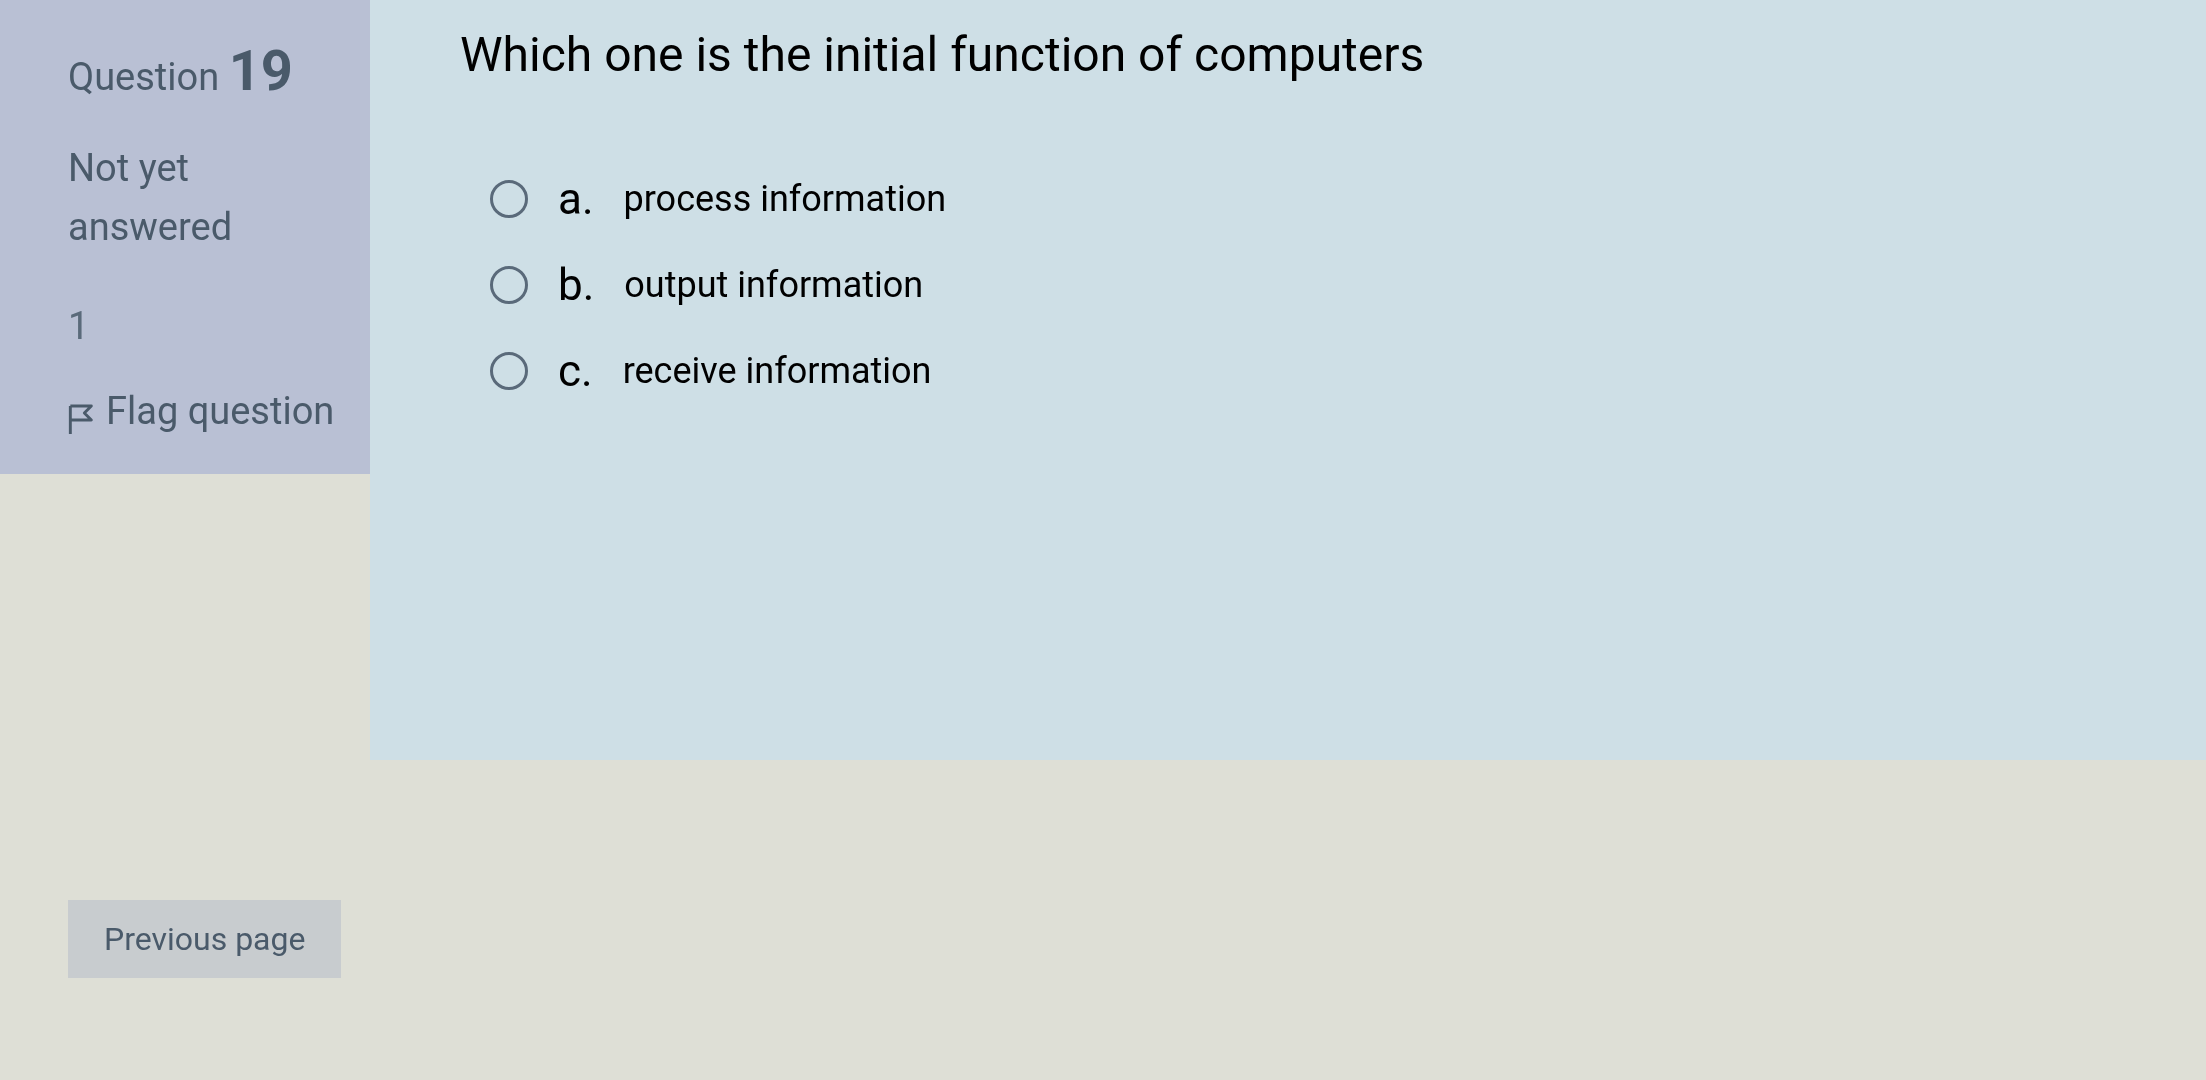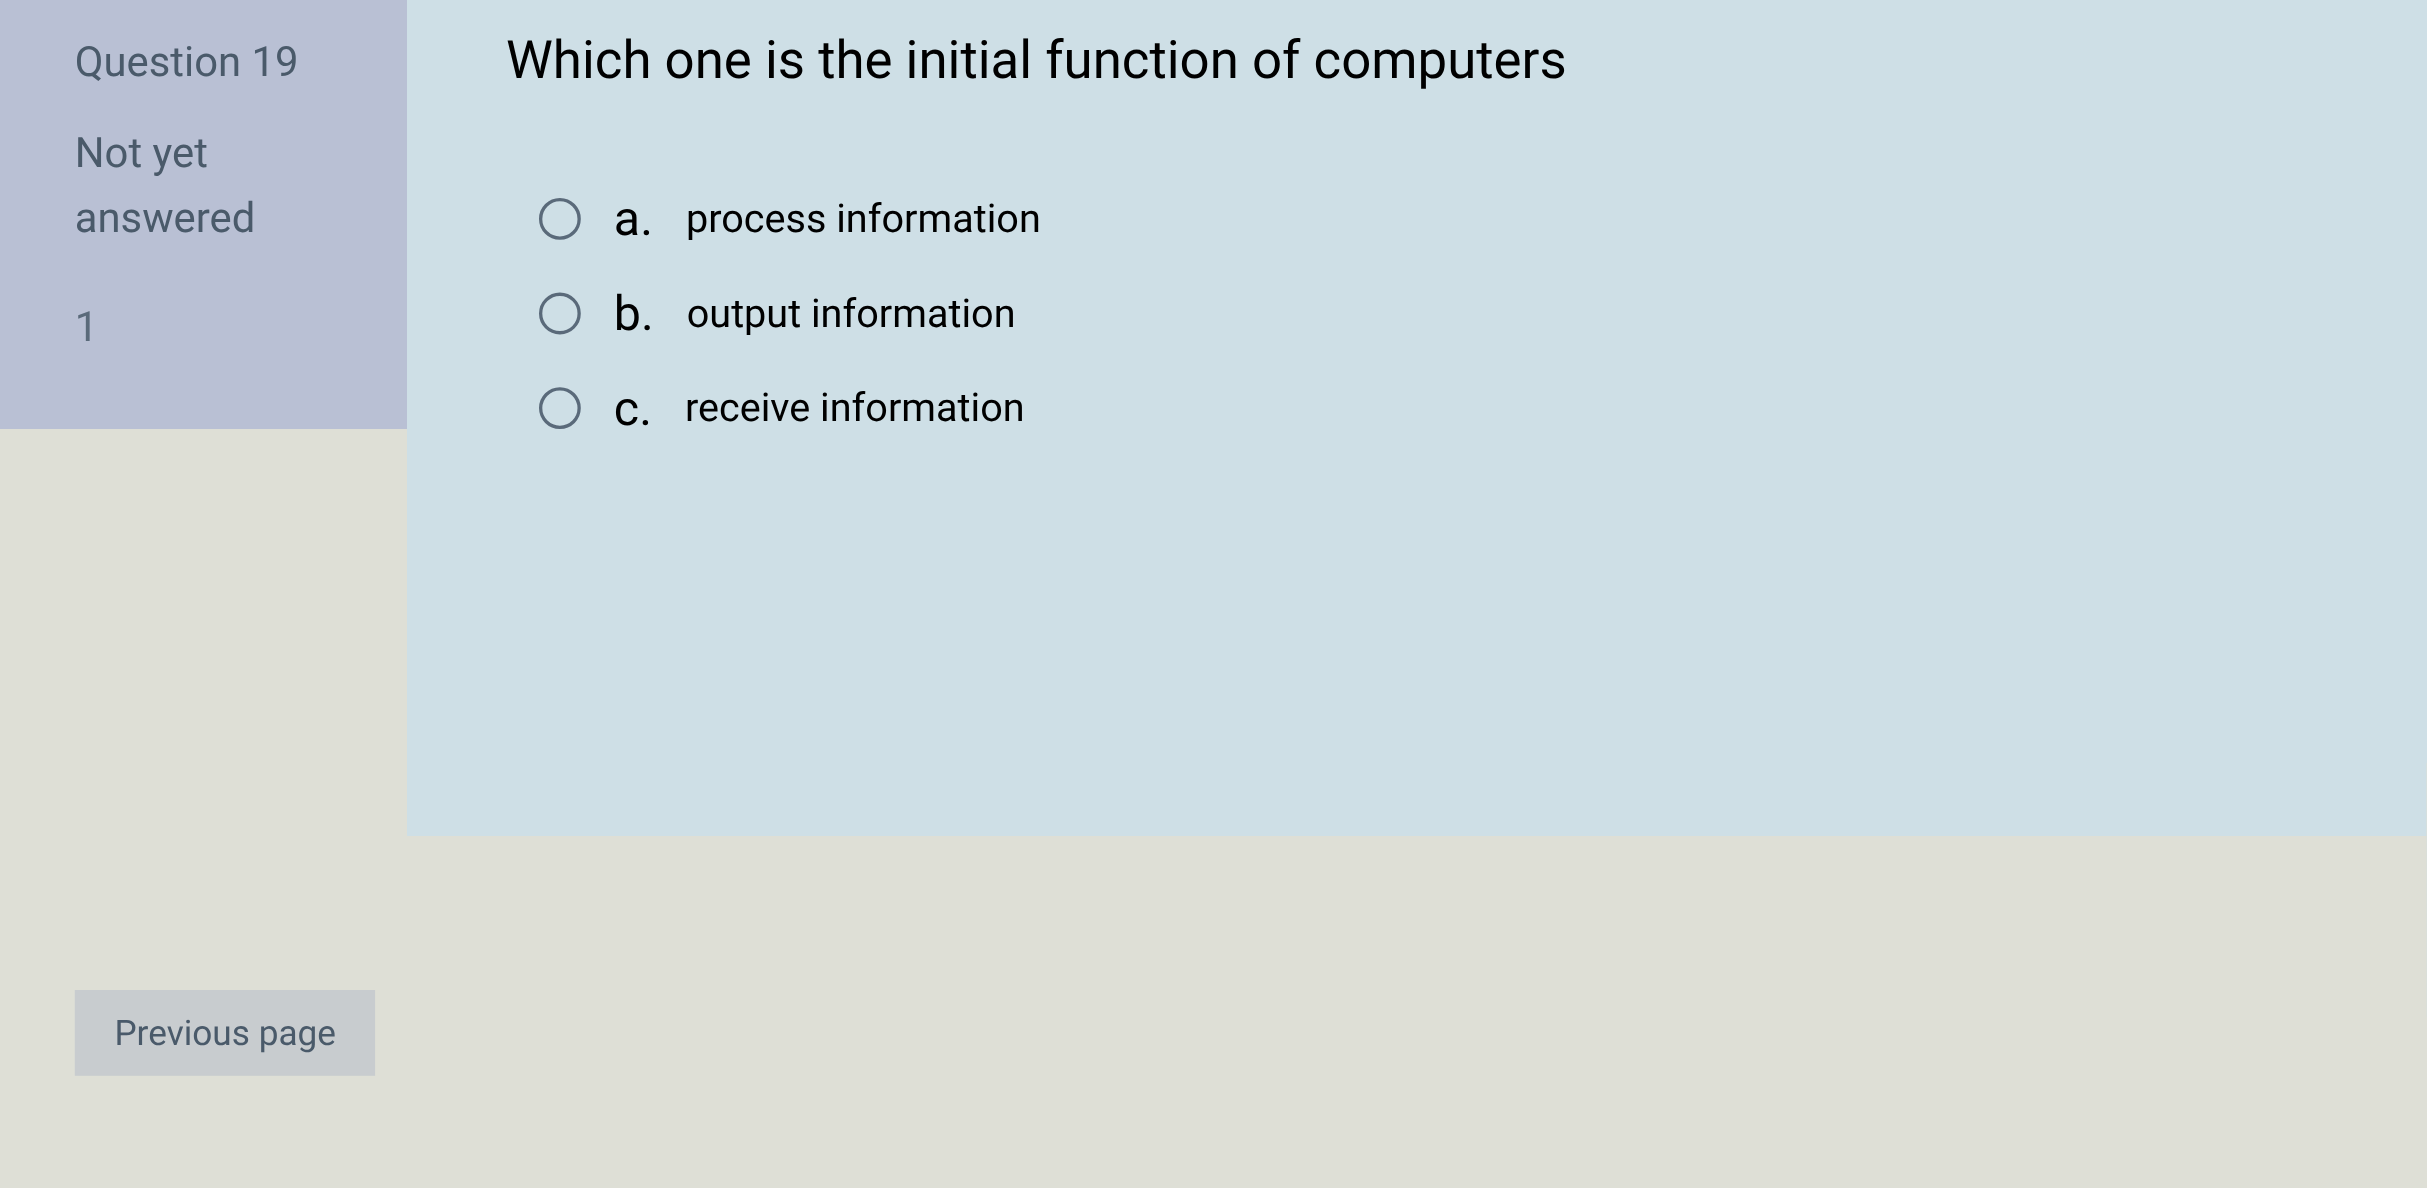--- a/index.html
+++ b/index.html
@@ -14,22 +14,22 @@
       height: 1080px;
       overflow: hidden;
       color: #4a5a6a;
     }
     .question-label {
       font-size: 38px;
       font-weight: 400;
       margin-bottom: 24px;
     }
     .question-number {
-      font-size: 38px;
-      font-weight: 400;
+      font-size: 56px;
+      font-weight: 700;
     }
     .status-text {
       font-size: 38px;
       margin-bottom: 40px;
     }
     .marked-label {
       font-size: 38px;
     }
     .marked-value {
       font-size: 38px;
@@ -135,20 +135,28 @@
   <div class="top-region">
 
     <div class="sidebar-col">
       <div class="sidebar-box">
         <div class="question-label">
           <span>Question</span>
           <span class="question-number">19</span>
         </div>
         <div class="status-text">Not yet answered</div>
         <div class="marked-value">1</div>
+        <div class="flag-row">
+          <span class="flag-icon">
+            <svg viewBox="0 0 24 28" width="28" height="34">
+              <path d="M2 2 L2 26 M2 2 L20 2 L14 8 L20 14 L2 14" fill="none" stroke="#4a5a6a" stroke-width="2.5" stroke-linejoin="round"></path>
+            </svg>
+          </span>
+          <span class="flag-text">Flag question</span>
+        </div>
       </div>
     </div>
 
     <div class="main-col">
       <div class="main-box">
         <div class="question-text">Which one is the initial function of computers</div>
 
         <div class="option-row">
           <span class="radio-circle"></span>
           <span class="option-letter">a.</span>

